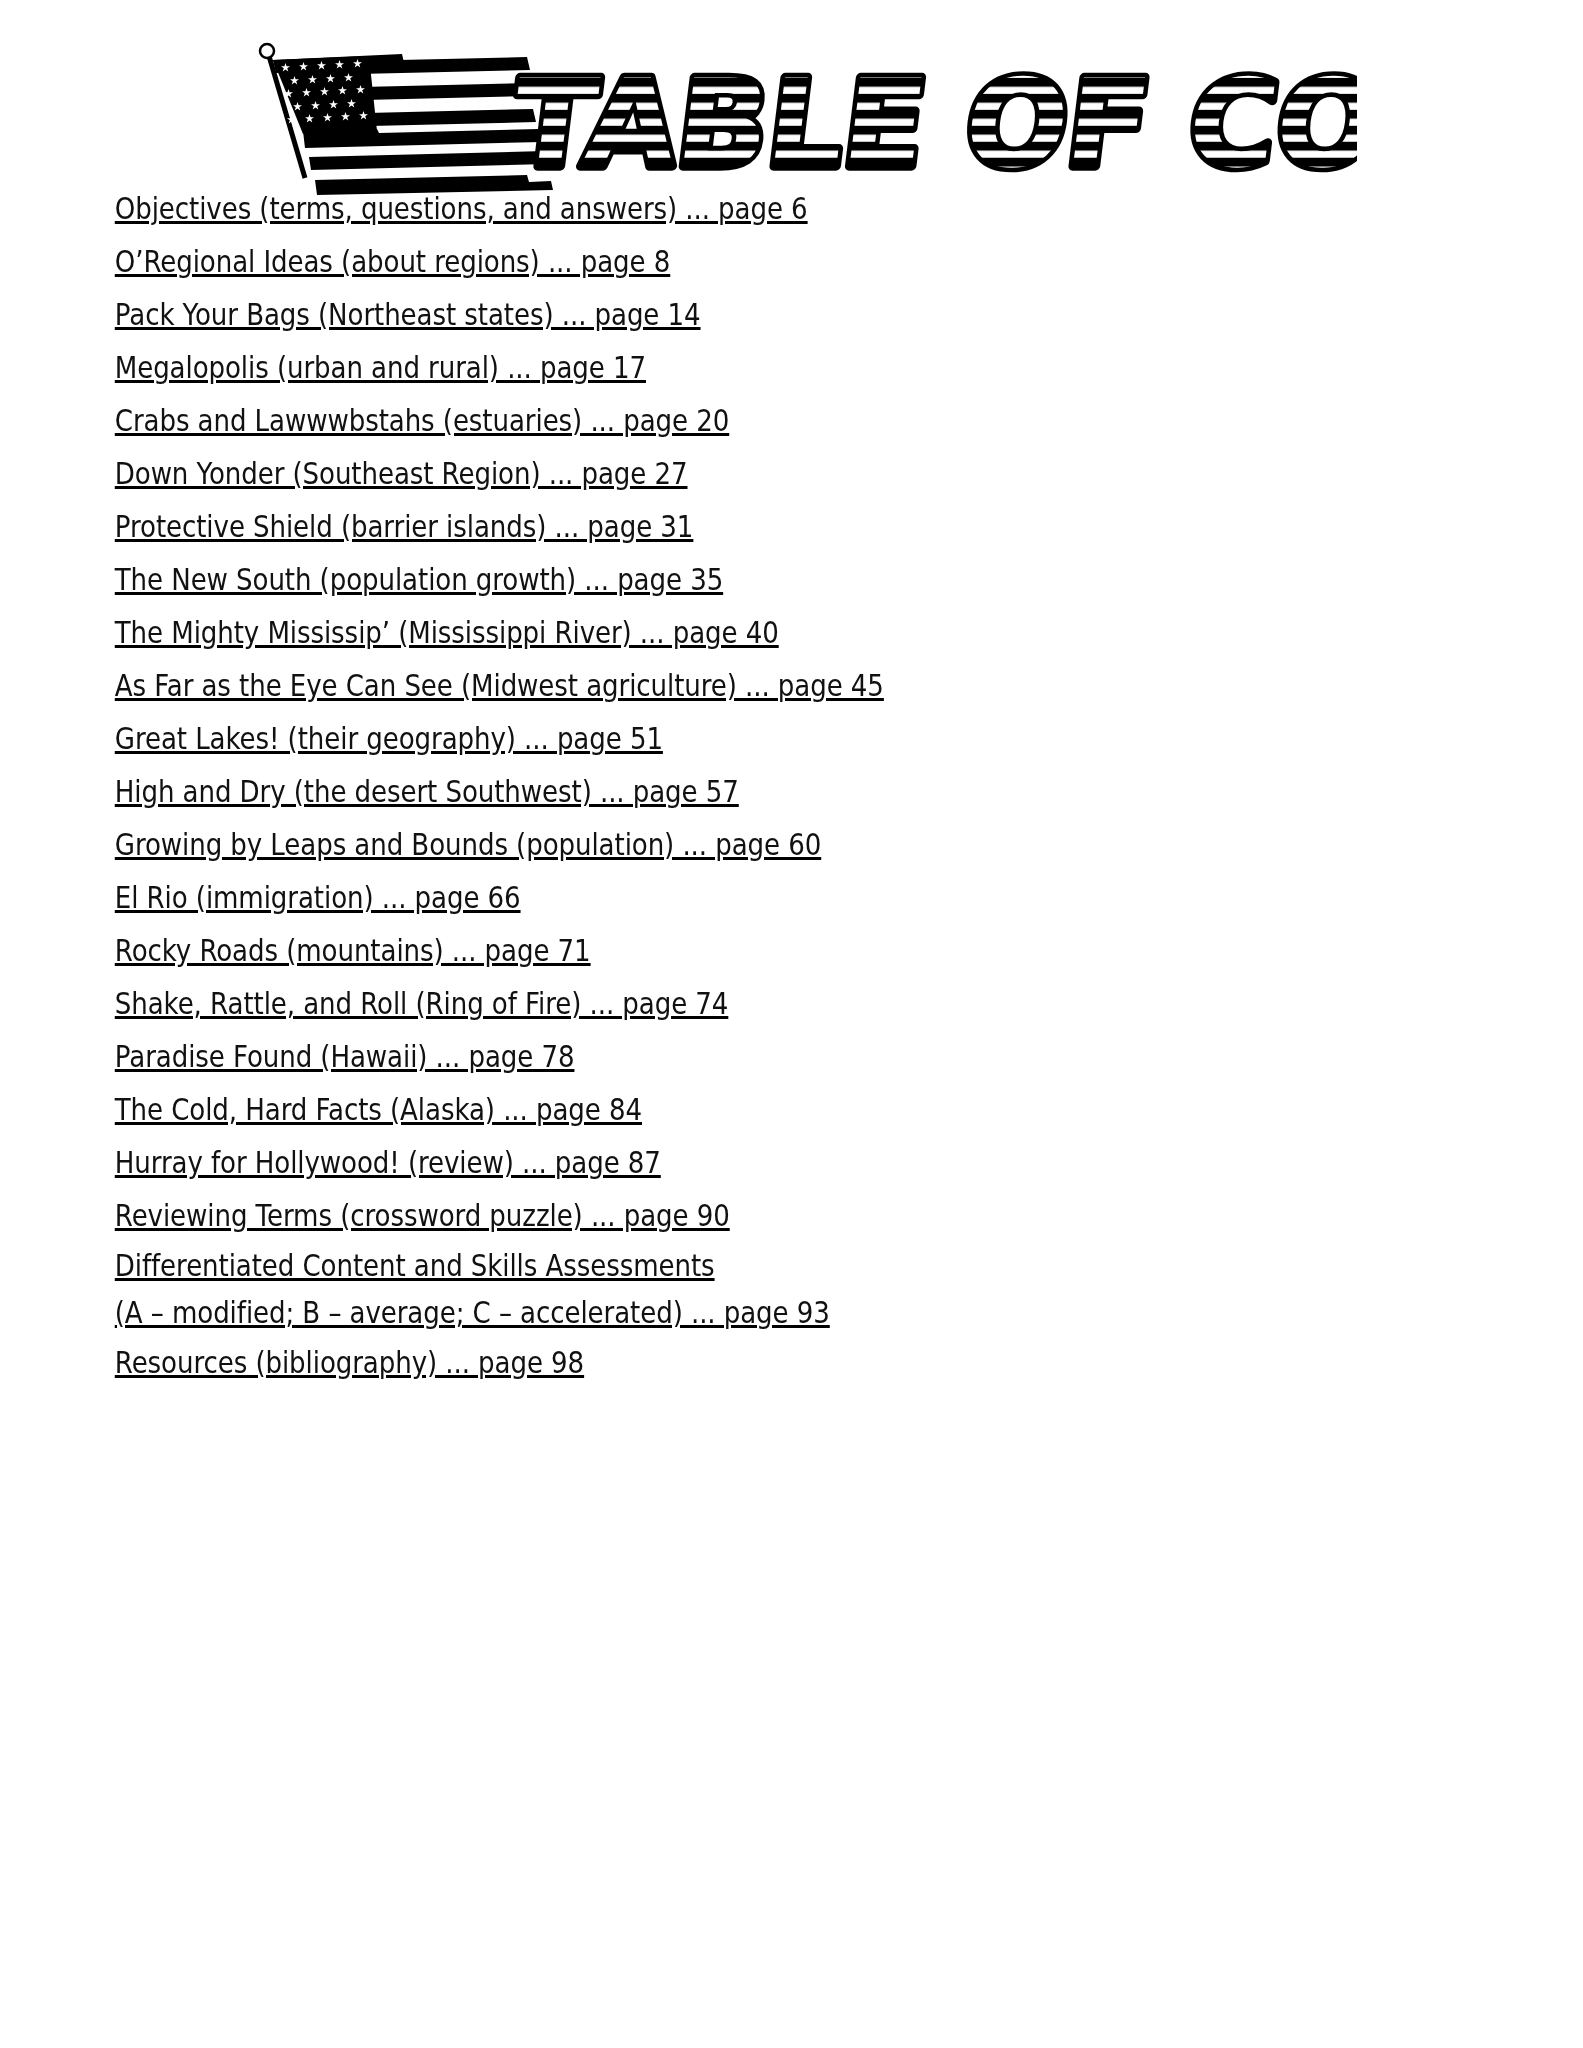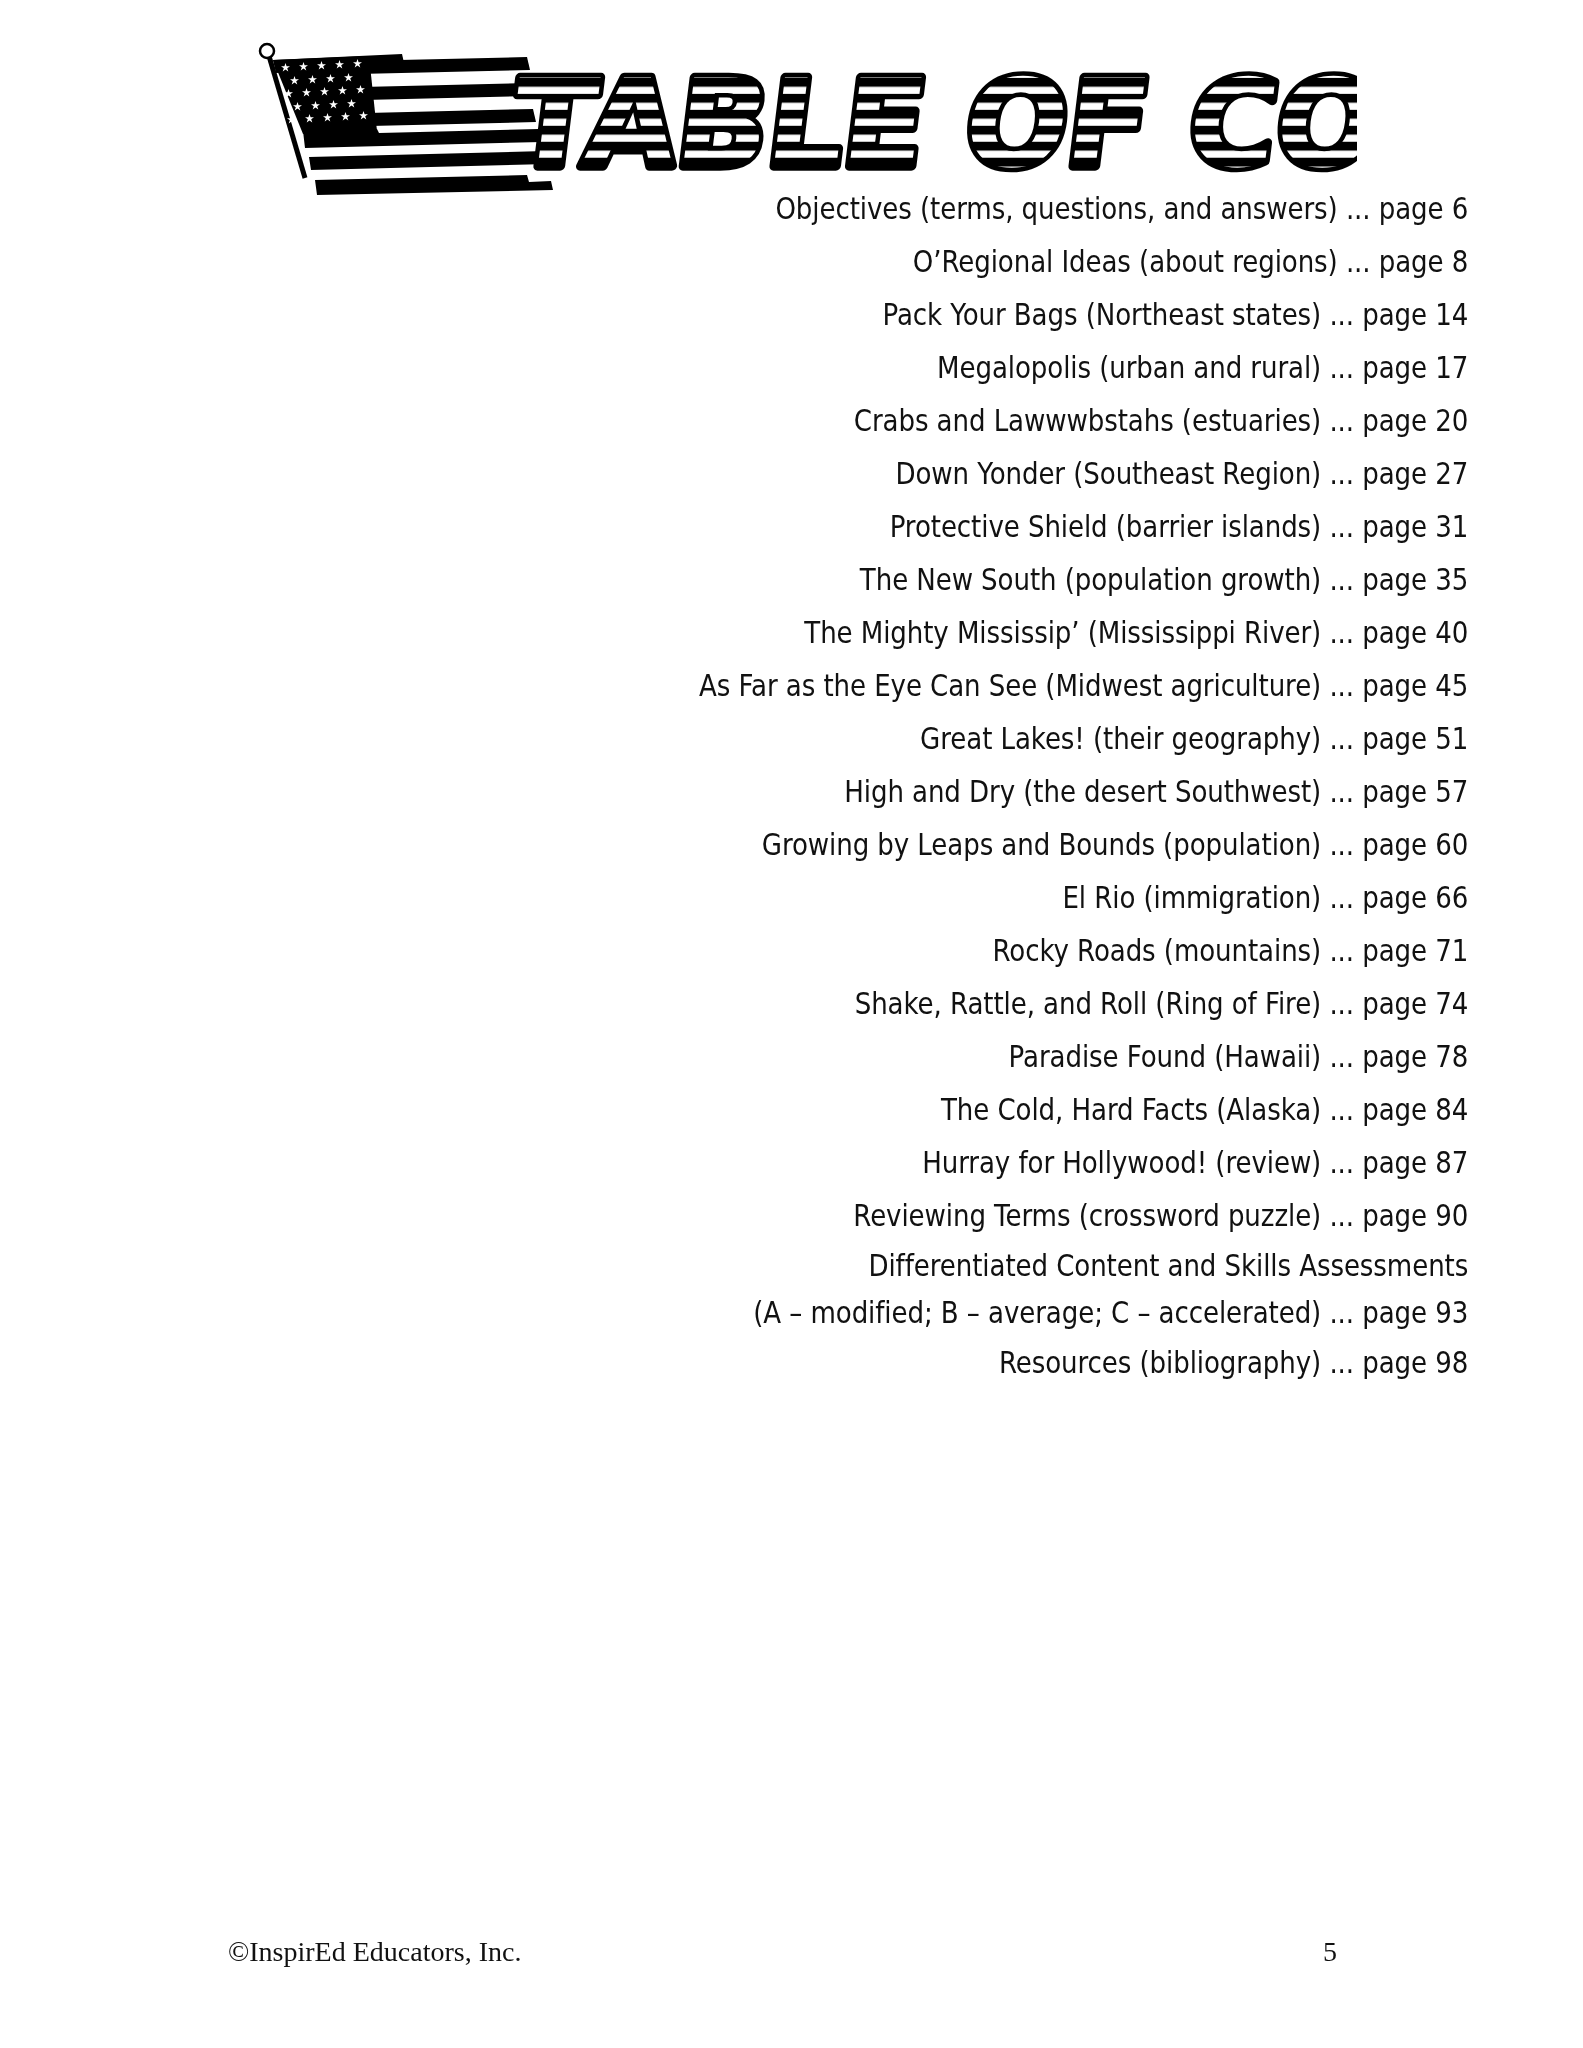--- a/index.html
+++ b/index.html
@@ -32,21 +32,22 @@
     display: block;
     margin: 0 auto;
   }
 
   
   .toc {
     position: absolute;
     left: 0;
     top: 182px;
     width: 1583px;
-    text-align: right;
+    text-align: left;
+    text-decoration: underline;
   }
   .toc-entry {
     font-family: "DejaVu Sans", "Liberation Sans", sans-serif;
     font-size: 30.5px;
     line-height: 53px;
     color: #111111;
     letter-spacing: -0.1px;
     margin: 0;
     padding: 0;
     height: 53px;
@@ -185,18 +186,14 @@
       <div class="toc-entry">The Cold, Hard Facts (Alaska) ... page 84</div>
       <div class="toc-entry">Hurray for Hollywood! (review) ... page 87</div>
       <div class="toc-entry">Reviewing Terms (crossword puzzle) ... page 90</div>
       <div class="toc-entry two-line">
         <span class="ln">Differentiated Content and Skills Assessments</span>
         <span class="ln">(A – modified; B – average; C – accelerated) ... page 93</span>
       </div>
       <div class="toc-entry">Resources (bibliography) ... page 98</div>
     </div>
 
-  <div class="footer">
-    <div class="footer-copyright">©InspirEd Educators, Inc.</div>
-    <div class="footer-pagenum">5</div>
-  </div>
 
 </div>
 
 </body></html>

